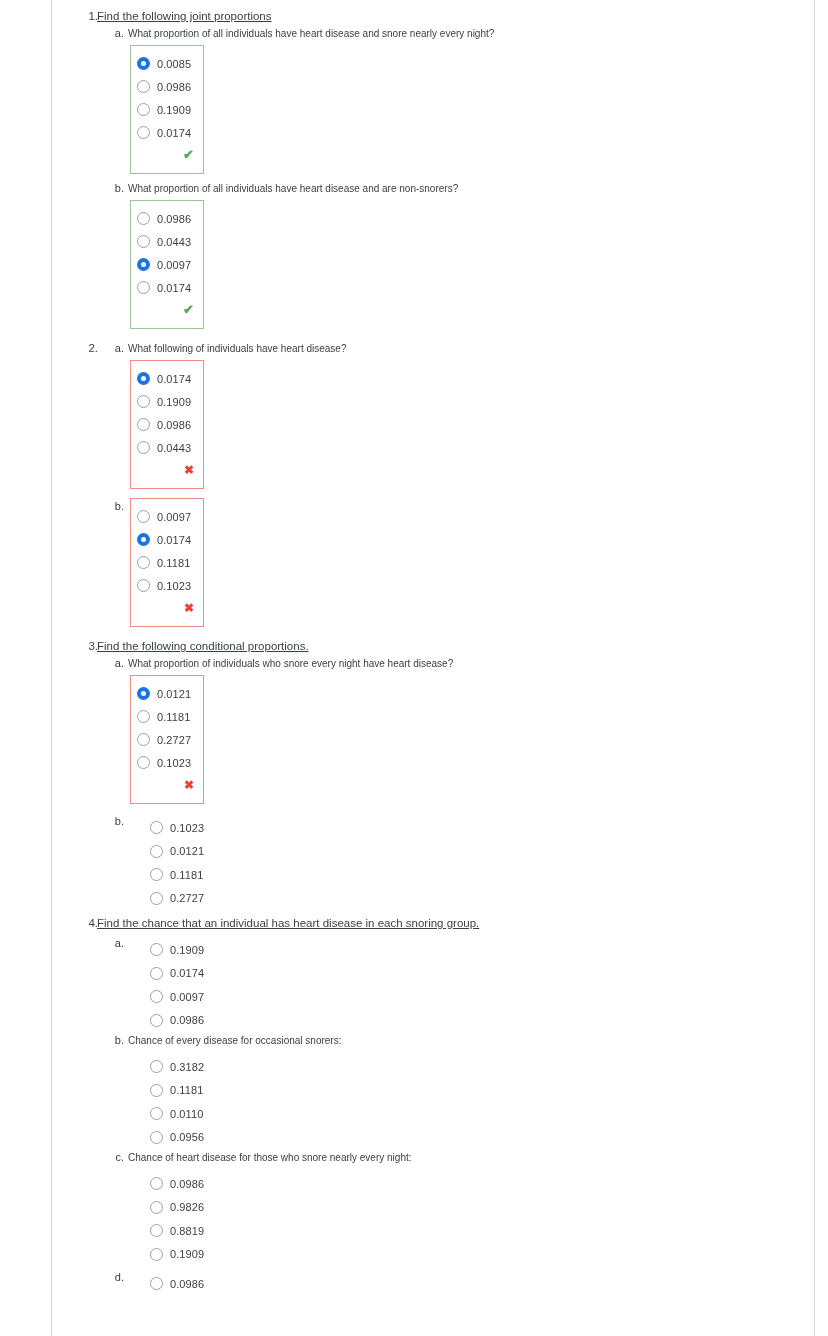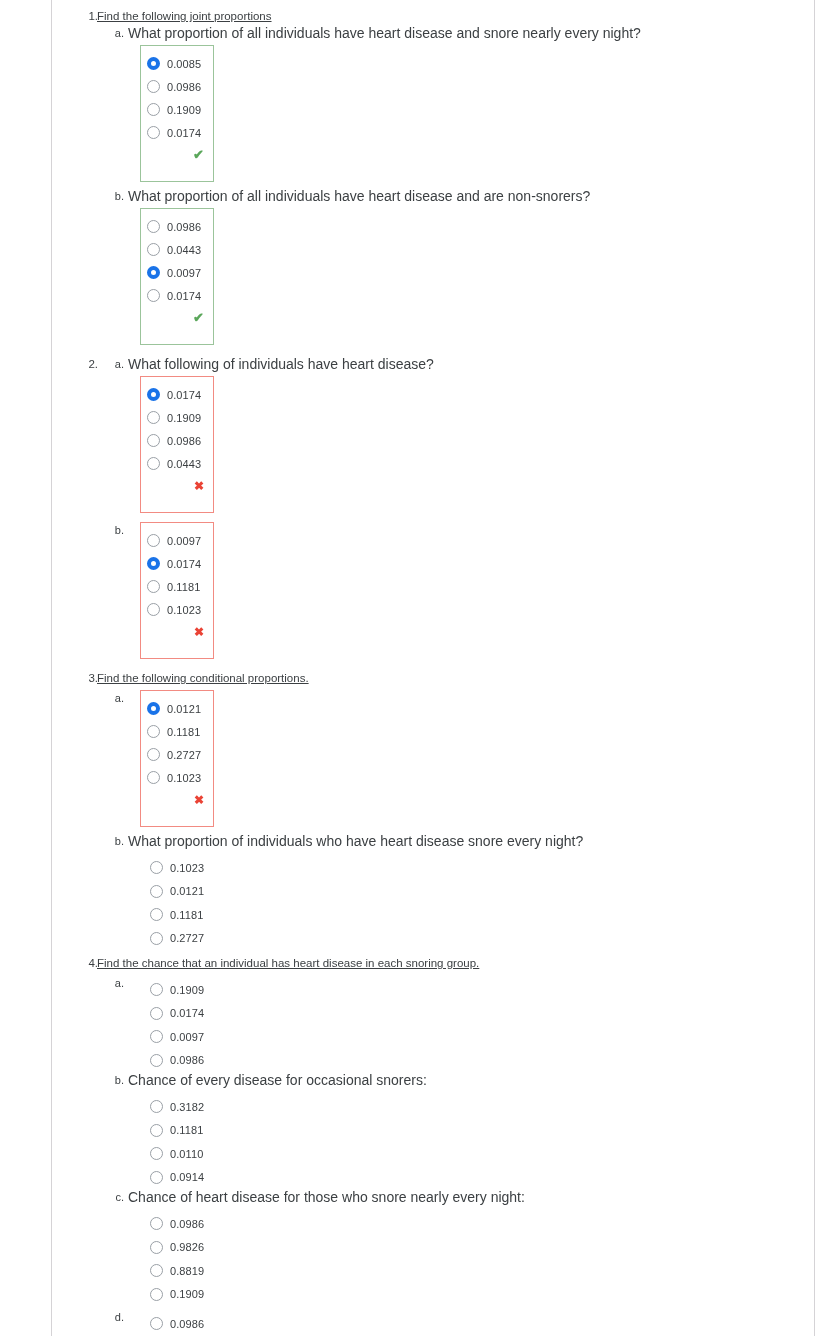--- a/index.html
+++ b/index.html
@@ -81,39 +81,39 @@
     position: absolute;
     left: 14px;
     top: 0;
     width: 13px;
     text-align: right;
     font-size: 11px;
     line-height: 17px;
     color: #3c4043;
   }
   .sq-text {
-    font-size: 14px;
+    font-size: 10px;
     line-height: 17px;
     color: #3c4043;
     white-space: nowrap;
   }
 
   
   .options {
     margin: 3px 0 0 0;
     padding: 0;
     list-style: none;
   }
 
   
   .options.framed {
     width: 74px;
     border: 1px solid transparent;
-    padding: 6px 0 16px 0;
-    margin-left: 12px;
+    padding: 6px 0 8px 0;
+    margin-left: 2px;
   }
   .options.framed.correct   { border-color: #9bc49b; }
   .options.framed.incorrect { border-color: #f28b82; }
 
   
   .options.plain {
     margin-left: 22px;
     padding: 3px 0 0 0;
     width: 90px;
   }
@@ -286,20 +286,21 @@
             <div class="gap-after-framed"></div>
           </li>
         </ol>
       </li>
       <li class="question">
         <span class="q-marker">3.</span>
         <div class="q-text">Find the following conditional proportions.</div>
         <ol class="subquestions">
           <li class="subquestion">
             <span class="sq-marker">a.</span>
+            <div class="sq-text">What proportion of individuals who snore every night have heart disease?</div>
             <ul class="options framed incorrect">
               <li class="option">
                 <span class="radio selected"></span>
                 <span class="opt-label">0.0121</span>
               </li>
               <li class="option">
                 <span class="radio"></span>
                 <span class="opt-label">0.1181</span>
               </li>
               <li class="option">
@@ -311,21 +312,20 @@
                 <span class="opt-label">0.1023</span>
               </li>
               <div class="verdict incorrect">
                 <span class="mark">✖</span>
               </div>
             </ul>
             <div class="gap-after-framed"></div>
           </li>
           <li class="subquestion">
             <span class="sq-marker">b.</span>
-            <div class="sq-text">What proportion of individuals who have heart disease snore every night?</div>
             <ul class="options plain">
               <li class="option">
                 <span class="radio"></span>
                 <span class="opt-label">0.1023</span>
               </li>
               <li class="option">
                 <span class="radio"></span>
                 <span class="opt-label">0.0121</span>
               </li>
               <li class="option">
@@ -376,21 +376,21 @@
               <li class="option">
                 <span class="radio"></span>
                 <span class="opt-label">0.1181</span>
               </li>
               <li class="option">
                 <span class="radio"></span>
                 <span class="opt-label">0.0110</span>
               </li>
               <li class="option">
                 <span class="radio"></span>
-                <span class="opt-label">0.0914</span>
+                <span class="opt-label">0.0956</span>
               </li>
             </ul>
           </li>
           <li class="subquestion">
             <span class="sq-marker">c.</span>
             <div class="sq-text">Chance of heart disease for those who snore nearly every night:</div>
             <ul class="options plain">
               <li class="option">
                 <span class="radio"></span>
                 <span class="opt-label">0.0986</span>

